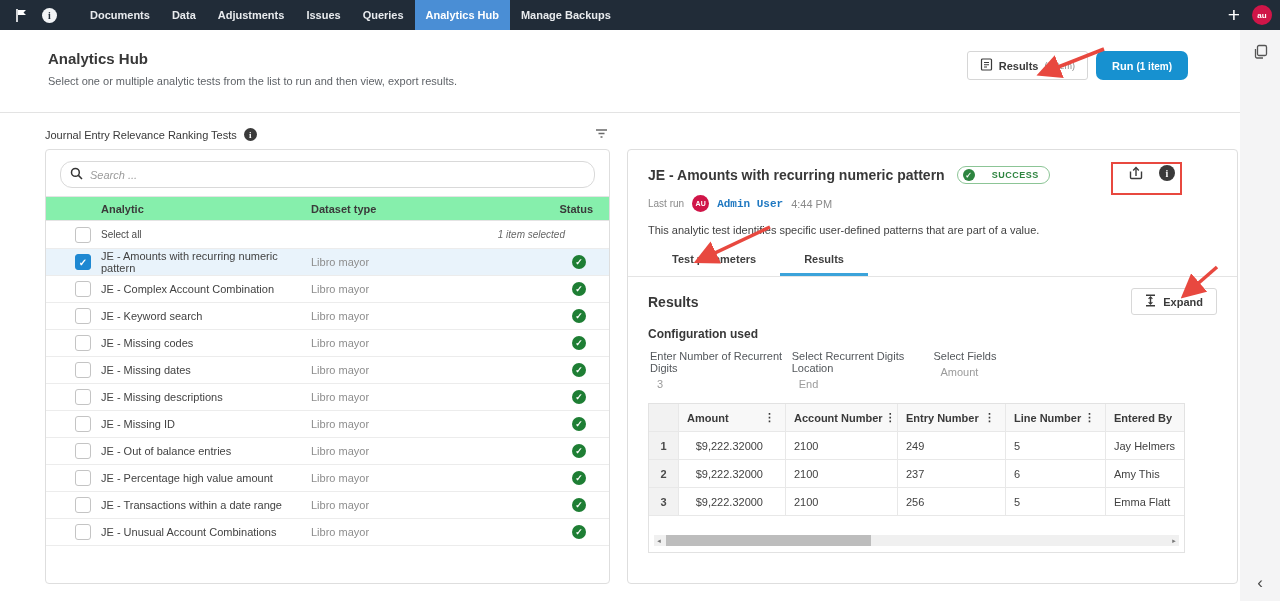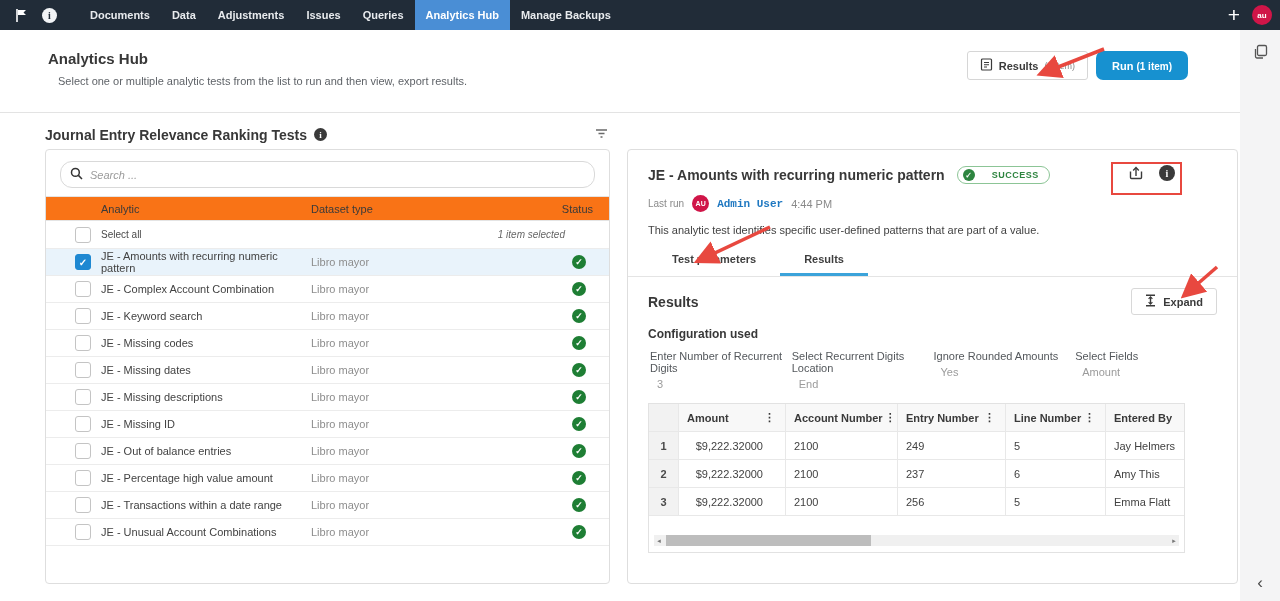--- a/index.html
+++ b/index.html
@@ -26,59 +26,59 @@
   .nav-item.active { background:#4a8ed5; color:#fff; }
   .nav-right { margin-left:auto; display:flex; align-items:center; gap:12px; margin-right:8px; }
   .plus-icon { font-size:21px; font-weight:200; color:#fff; line-height:1; margin-top:-2px; }
   .avatar-sm { width:20px; height:20px; border-radius:50%; background:#d01548; color:#fff;
     font-size:8px; font-weight:bold; display:flex; align-items:center; justify-content:center; }
 
   
   .page-header { position:absolute; left:0; top:30px; width:1240px; height:83px;
     background:#fff; border-bottom:1px solid #e3e3e3; }
   .page-title { position:absolute; left:48px; top:20px; font-size:15px; font-weight:bold; color:#383838; }
-  .page-subtitle { position:absolute; left:58px; top:45px; font-size:11px; color:#5f6368; }
+  .page-subtitle { position:absolute; left:48px; top:45px; font-size:11px; color:#5f6368; }
   .header-actions { position:absolute; right:52px; top:21px; display:flex; gap:8px; }
   .btn-results { display:flex; align-items:center; gap:6px; background:#fff;
     border:1px solid #d6d6d6; border-radius:3px; padding:6px 12px; cursor:pointer; }
   .btn-results .lbl { font-weight:bold; color:#3a3a3a; font-size:11px; }
   .btn-results .cnt { color:#8a8a8a; font-size:9px; }
   .btn-run { background:#1791d0; color:#fff; border:none; border-radius:7px;
     padding:6px 16px; font-weight:bold; font-size:11px; cursor:pointer;
     font-family:"Liberation Sans", sans-serif; }
   .btn-run .cnt { font-weight:bold; font-size:10px; }
 
   
   .rail { position:absolute; right:0; top:30px; width:40px; height:571px; background:#f4f4f5;
     display:flex; flex-direction:column; align-items:center; }
   .rail .copy-btn { margin-top:14px; cursor:pointer; }
   .rail .chevron { margin-top:auto; margin-bottom:8px; font-size:17px; color:#4a4a4a; cursor:pointer; }
 
   
   .content { position:absolute; left:0; top:113px; width:1240px; height:488px; padding-left:45px; }
   .section-head { width:565px; margin-top:13px; display:flex; align-items:center; }
-  .section-title { font-size:14px; font-weight:bold; color:#383838; }
+  .section-title { font-size:11px; font-weight:normal; color:#383838; }
   .info-circle-dark { width:13px; height:13px; border-radius:50%; background:#3a3a3a; color:#fff;
     font-size:9px; font-weight:bold; display:inline-flex; align-items:center; justify-content:center;
     margin-left:7px; font-family:"Liberation Serif", serif; }
   .filter-btn { margin-left:auto; cursor:pointer; padding:2px; }
 
   .panels { display:flex; margin-top:6px; gap:17px; }
 
   
   .card { background:#fff; border:1px solid #dedede; border-radius:4px; height:435px; }
   .left-card { width:565px; }
   .search-wrap { margin:11px 14px 8px 14px; border:1px solid #d9d9d9; border-radius:12px;
     height:27px; display:flex; align-items:center; padding:0 9px; gap:7px; }
   .search-wrap input { border:none; outline:none; flex:1; font-size:11px; font-style:italic;
     color:#555; font-family:"Liberation Sans", sans-serif; background:transparent; }
   .search-wrap input::placeholder { color:#9a9a9a; font-style:italic; }
   .tests-header { display:grid; grid-template-columns:55px 210px 1fr 60px; height:25px;
-    align-items:center; background:#f97316; border-top:1px solid #e4e4e4; border-bottom:1px solid #e4e4e4;
-    font-weight:normal; color:#3a3a3a; font-size:11px; }
+    align-items:center; background:#86efac; border-top:1px solid #e4e4e4; border-bottom:1px solid #e4e4e4;
+    font-weight:bold; color:#3a3a3a; font-size:11px; }
   .tests-header .h-status { text-align:right; padding-right:16px; }
   .selectall-row { display:grid; grid-template-columns:55px 1fr 150px; height:28px; align-items:center;
     border-bottom:1px solid #ececec; }
   .selectall-row .sa-label { font-size:10px; color:#4a4a4a; }
   .selectall-row .sa-summary { font-size:10px; font-style:italic; color:#666; text-align:right; padding-right:44px; }
   .cb-cell { padding-left:29px; display:flex; align-items:center; }
   .checkbox { width:16px; height:16px; border:1px solid #c4c4c4; border-radius:3px; background:#fff;
     display:inline-flex; align-items:center; justify-content:center; color:transparent; cursor:pointer;
     font-size:10px; }
   .checkbox.checked { background:#1e88d2; border-color:#1e88d2; color:#fff; font-weight:bold; }
@@ -401,24 +401,20 @@
       <div class="config-grid">
           <div class="cfg-field">
             <div class="cfg-label">Enter Number of Recurrent Digits</div>
             <div class="cfg-value">3</div>
           </div>
           <div class="cfg-field">
             <div class="cfg-label">Select Recurrent Digits Location</div>
             <div class="cfg-value">End</div>
           </div>
           <div class="cfg-field">
-            <div class="cfg-label">Ignore Rounded Amounts</div>
-            <div class="cfg-value">Yes</div>
-          </div>
-          <div class="cfg-field">
             <div class="cfg-label">Select Fields</div>
             <div class="cfg-value">Amount</div>
           </div>
         </div>
 
       <div class="rtable">
         <div class="rrow head">
             <div class="rcell rownum"></div>
             <div class="rcell">
               <span class="colname">Amount</span>

